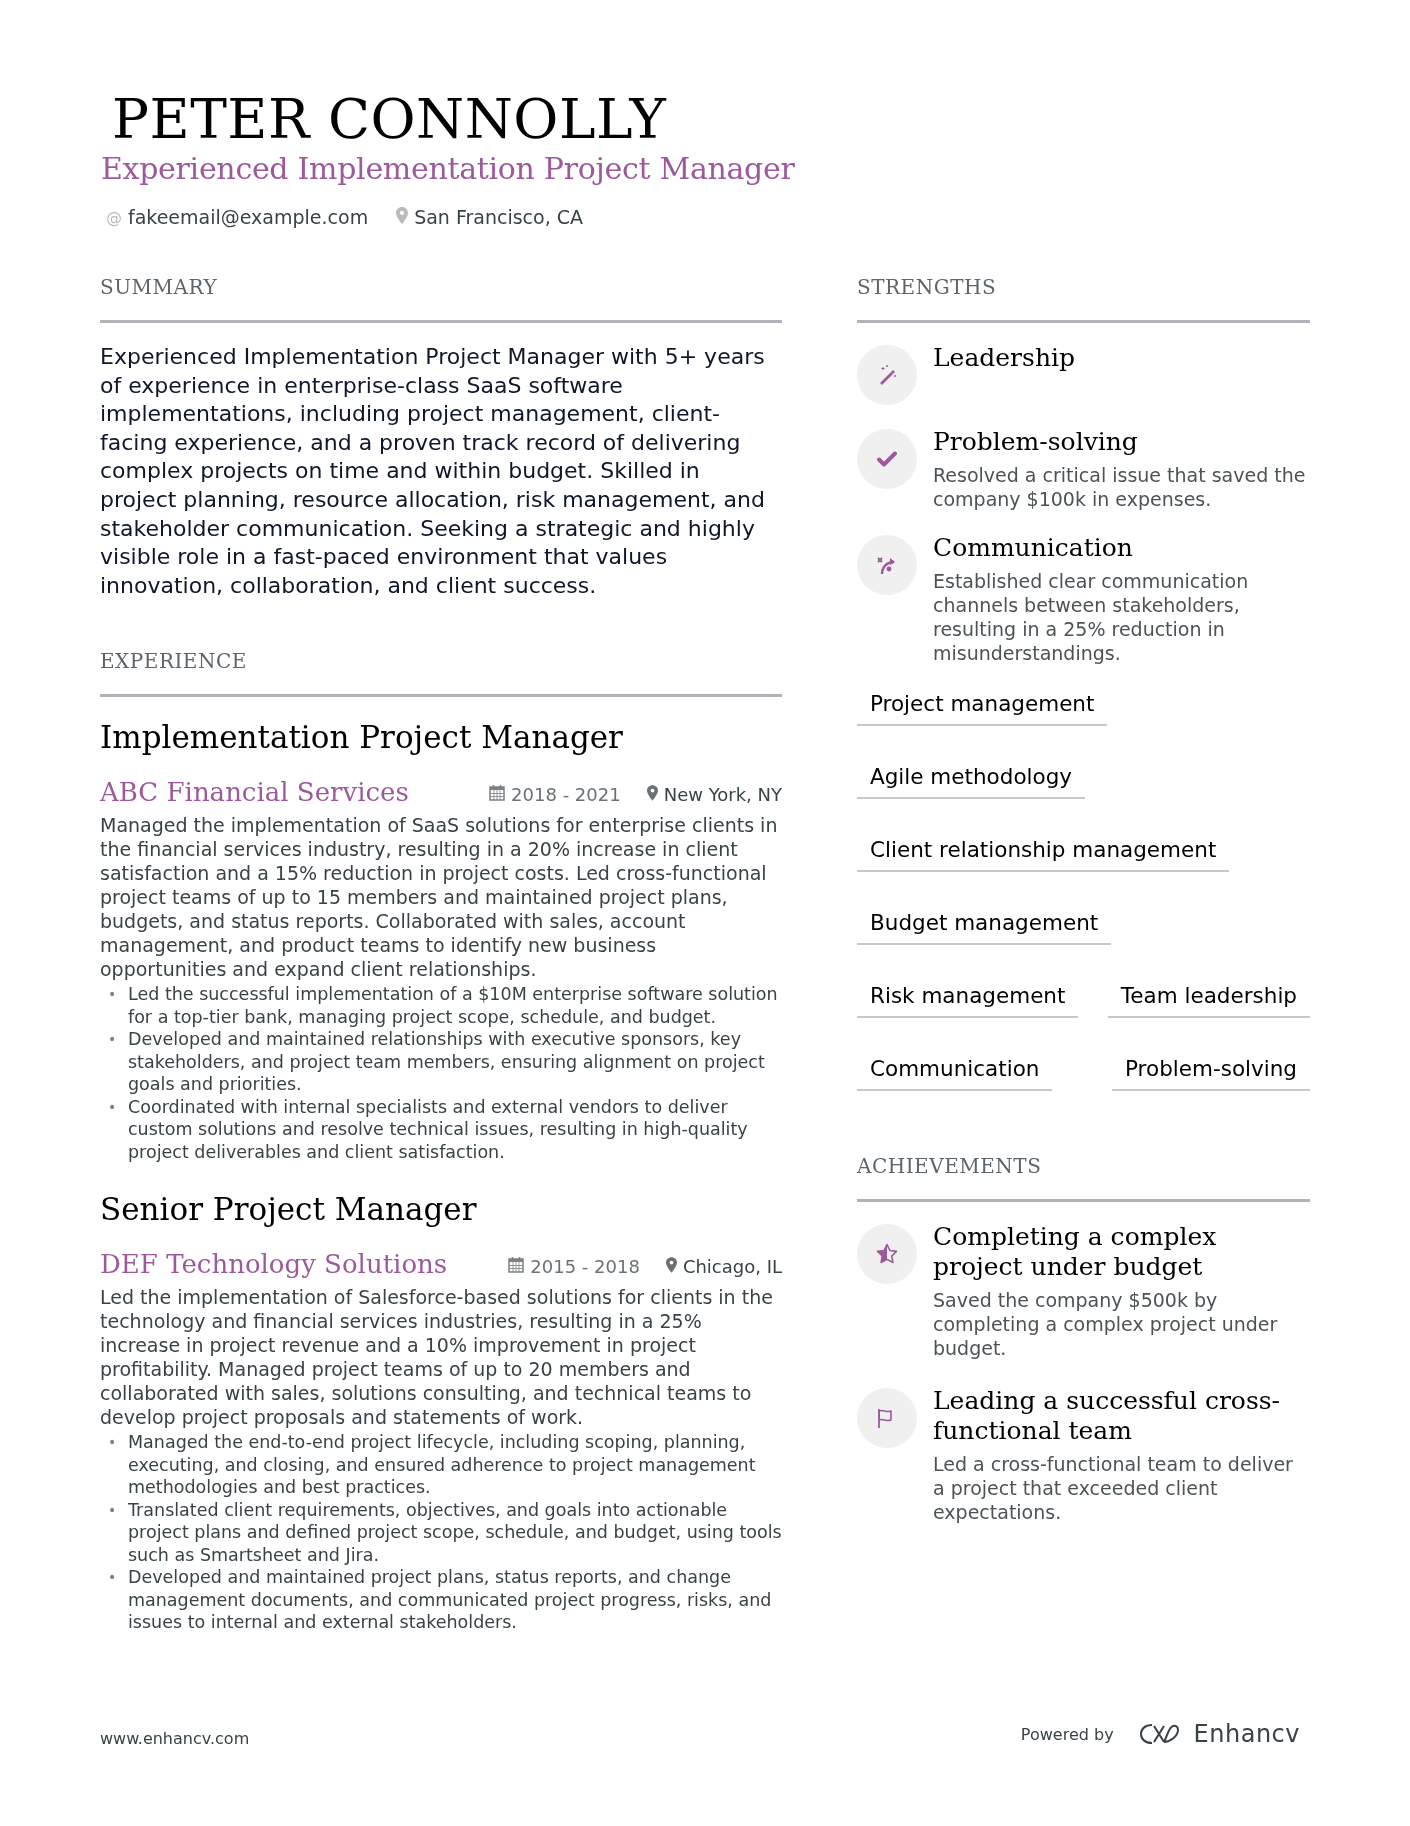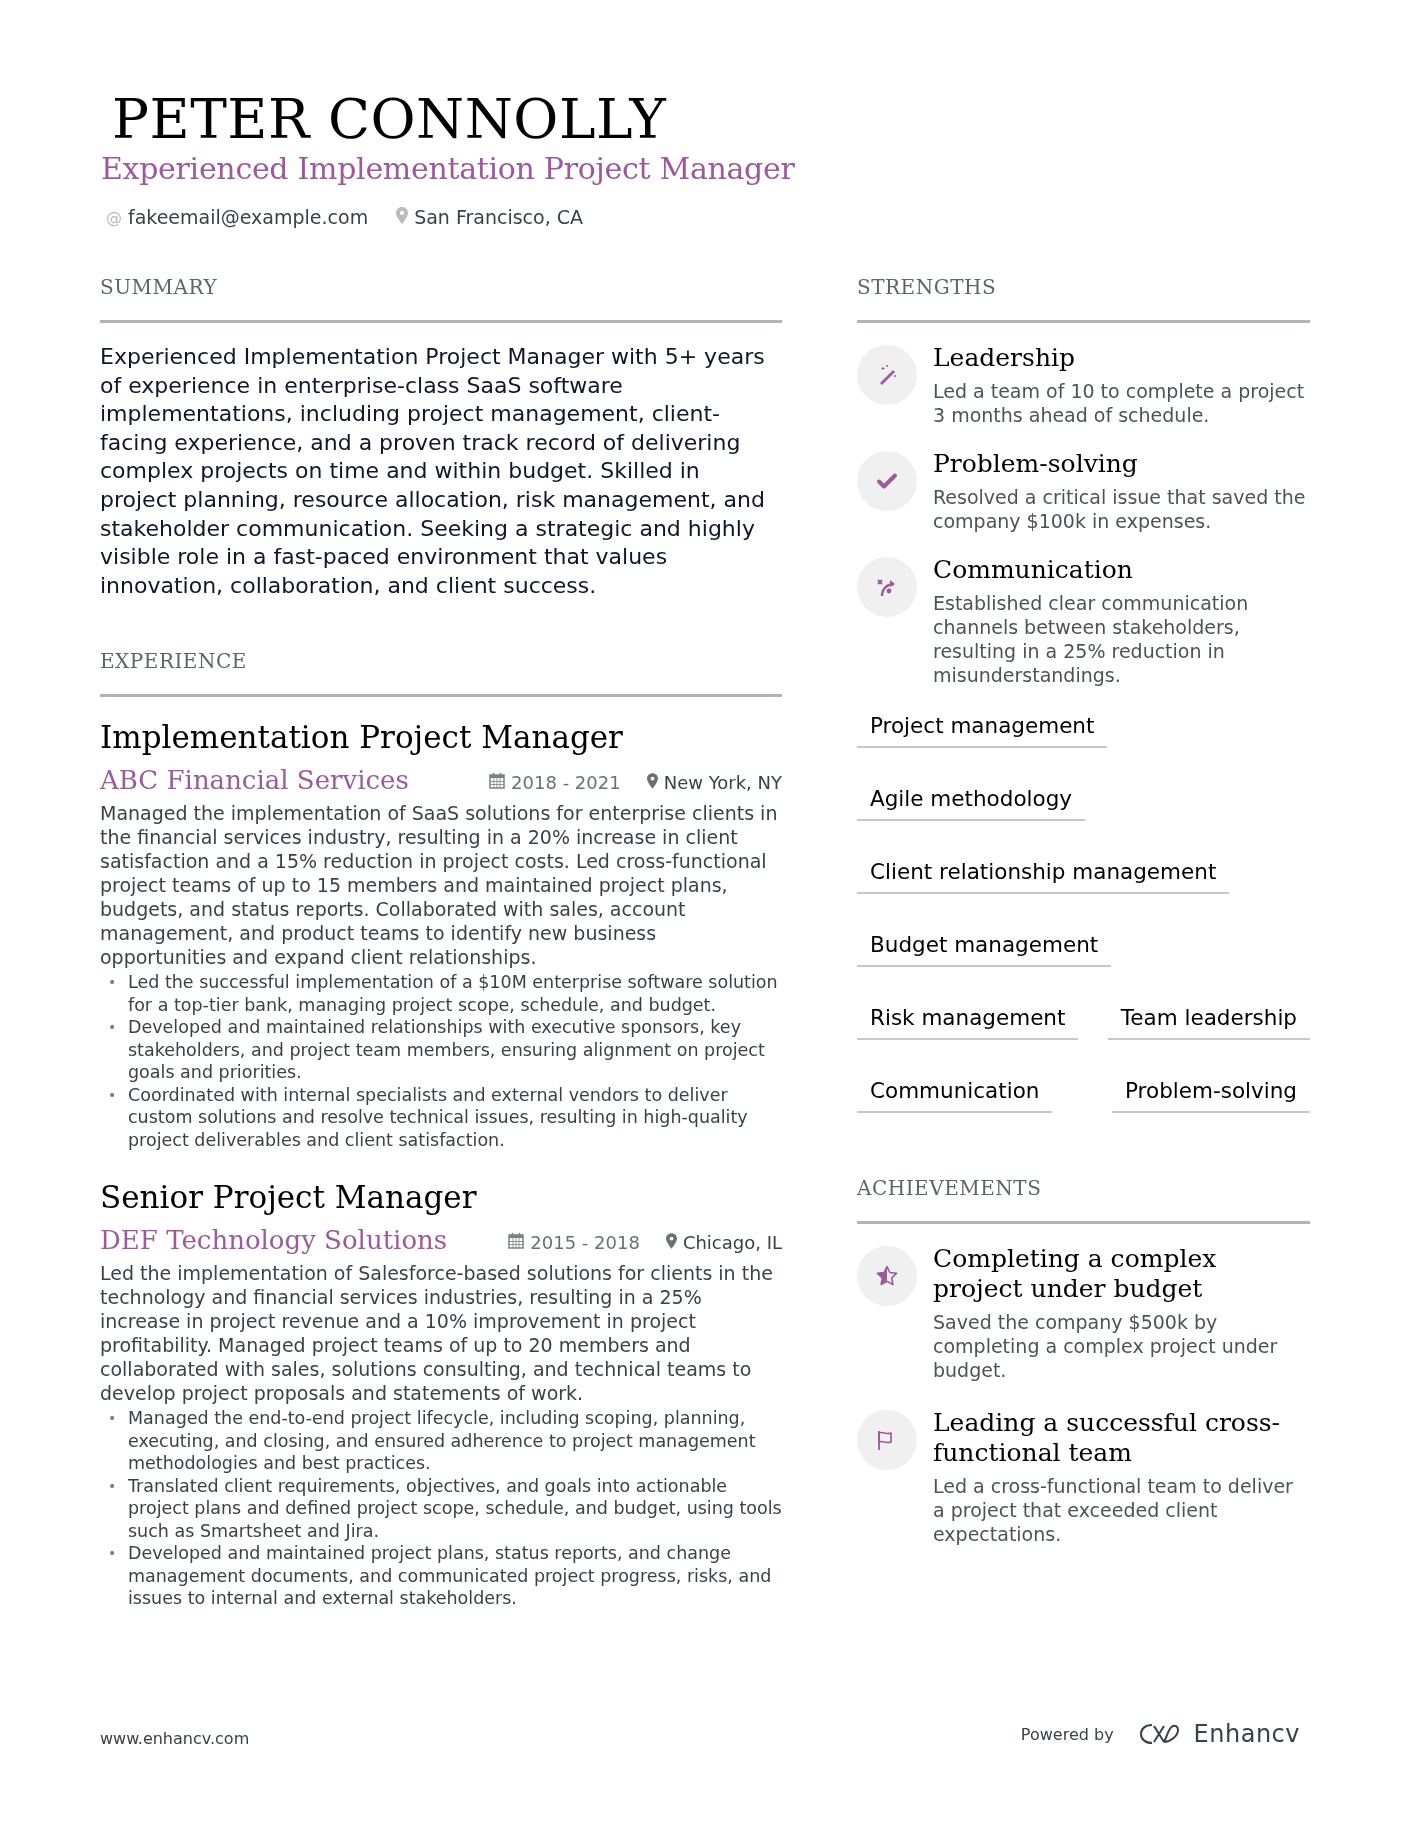--- a/index.html
+++ b/index.html
@@ -20,21 +20,21 @@
   .left-col { position: absolute; left: 100px; top: 274px; width: 682px; }
   .right-col { position: absolute; left: 857px; top: 274px; width: 453px; }
 
   .section-title { font-size: 20px; color: #5c656b; letter-spacing: 0.5px; line-height: 26px; padding-bottom: 20px; border-bottom: 3px solid #b0b4b8; margin-bottom: 20px; }
 
   .summary-text { font-size: 22px; line-height: 28.6px; color: #0f172a; }
 
   .exp-section { margin-top: 48px; }
   .job { margin-bottom: 26px; }
   .job-title { font-size: 31px; line-height: 40px; color: #000; margin-top: 2px; }
-  .job-row { display: flex; align-items: baseline; justify-content: space-between; margin-top: 6px; gap: 7px; }
+  .job-row { display: flex; align-items: baseline; justify-content: space-between; margin-top: 18px; gap: 7px; }
   .company { font-size: 26px; line-height: 34px; color: #9c5a9c; }
   .job-meta { display: flex; gap: 26px; font-size: 18px; color: #6a7176; align-items: center; padding-left: 48px; }
   .meta-item { display: flex; align-items: center; gap: 6px; }
   .meta-item.loc { color: #384347; }
   .meta-icon { color: #7b8185; font-size: 16px; }
   .job-desc { font-size: 19px; line-height: 24px; color: #384347; margin-top: 4px; }
   .bullets { list-style: none; margin-top: 2px; }
   .bullets li { position: relative; padding-left: 28px; font-size: 17.5px; line-height: 22.5px; color: #384347; }
   .bullets li::before { content: "•"; position: absolute; left: 8px; top: 0; color: #7b8185; font-size: 14px; }
 
@@ -169,21 +169,20 @@
       <div class="strength">
         <div class="icon-circle">
           <svg viewBox="0 0 24 24">
               <path d="M5 20l11-11 2 2L7 22z" fill="#9c5a9c"></path>
               <path d="M16 9l2-2 2 2-2 2z" fill="#9c5a9c"></path>
               <path d="M8 4v3M6.5 5.5h3M12 2v2M11 3h2M20 12v2M19 13h2" stroke="#9c5a9c" stroke-width="1"></path>
             </svg>
         </div>
         <div class="strength-body">
           <div class="strength-title serif">Leadership</div>
-          <div class="strength-desc">Led a team of 10 to complete a project 3 months ahead of schedule.</div>
         </div>
       </div>
 
       <div class="strength">
         <div class="icon-circle">
           <svg viewBox="0 0 24 24">
               <path d="M4 12.5l5 5 11-11" fill="none" stroke="#9c5a9c" stroke-width="4" stroke-linecap="round" stroke-linejoin="round"></path>
             </svg>
         </div>
         <div class="strength-body">

